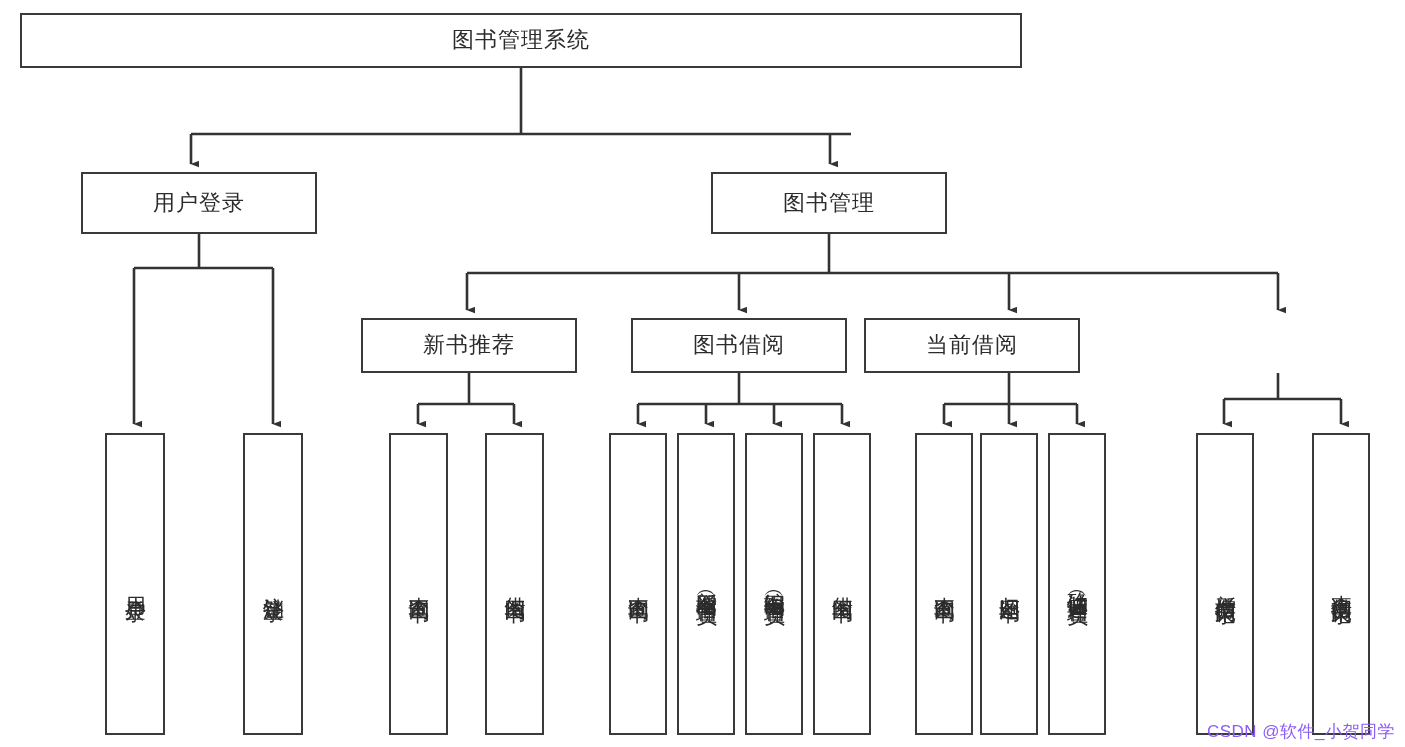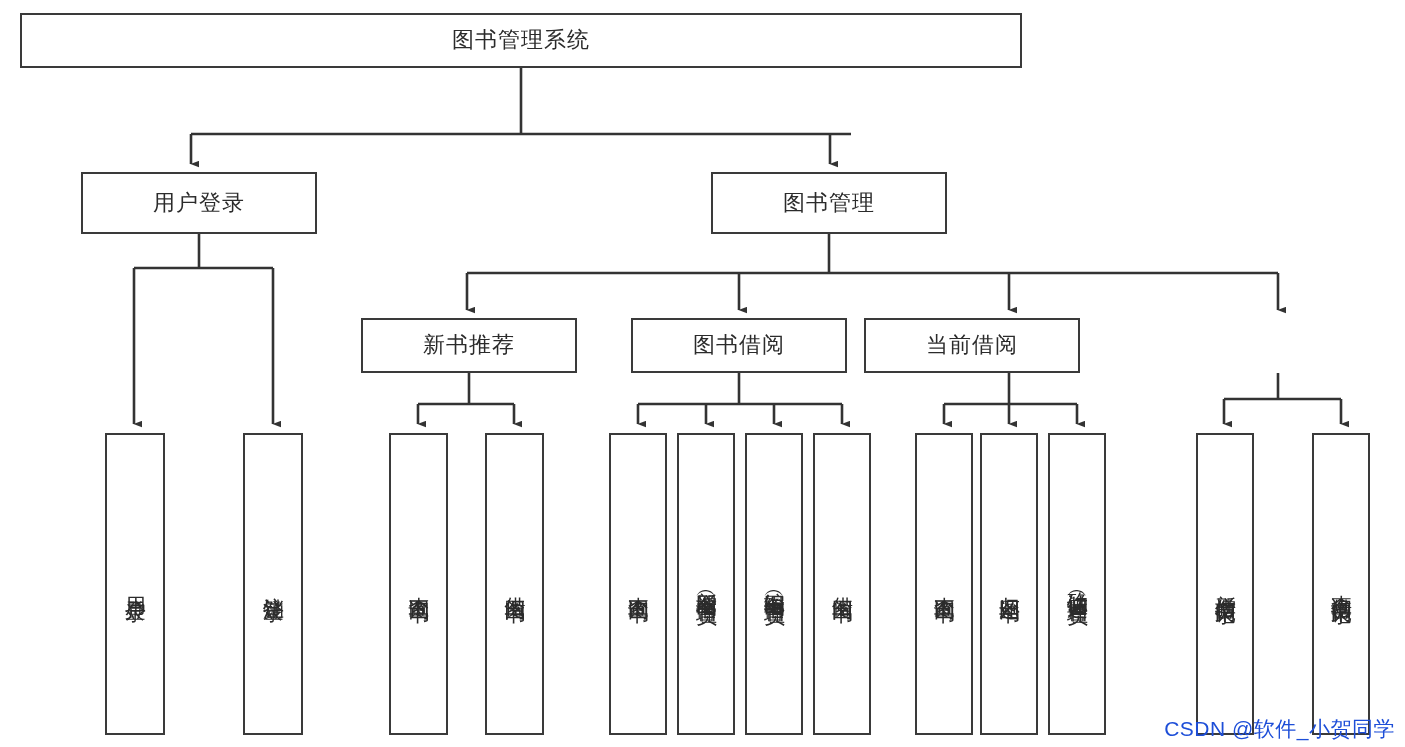--- a/index.html
+++ b/index.html
@@ -51,22 +51,22 @@
     display: block;
   }
   .node-box .label {
     display: block;
     text-align: center;
   }
   #watermark {
     position: absolute;
     right: 10px;
     bottom: 4px;
-    font-size: 21px;
-    color: #1d4ed8;
+    font-size: 17px;
+    color: #8b5cf6;
     letter-spacing: 0.5px;
     white-space: nowrap;
     pointer-events: none;
     text-align: center;
   }
 </style>
 </head>
 <body>
 
 <div id="diagram-root">

